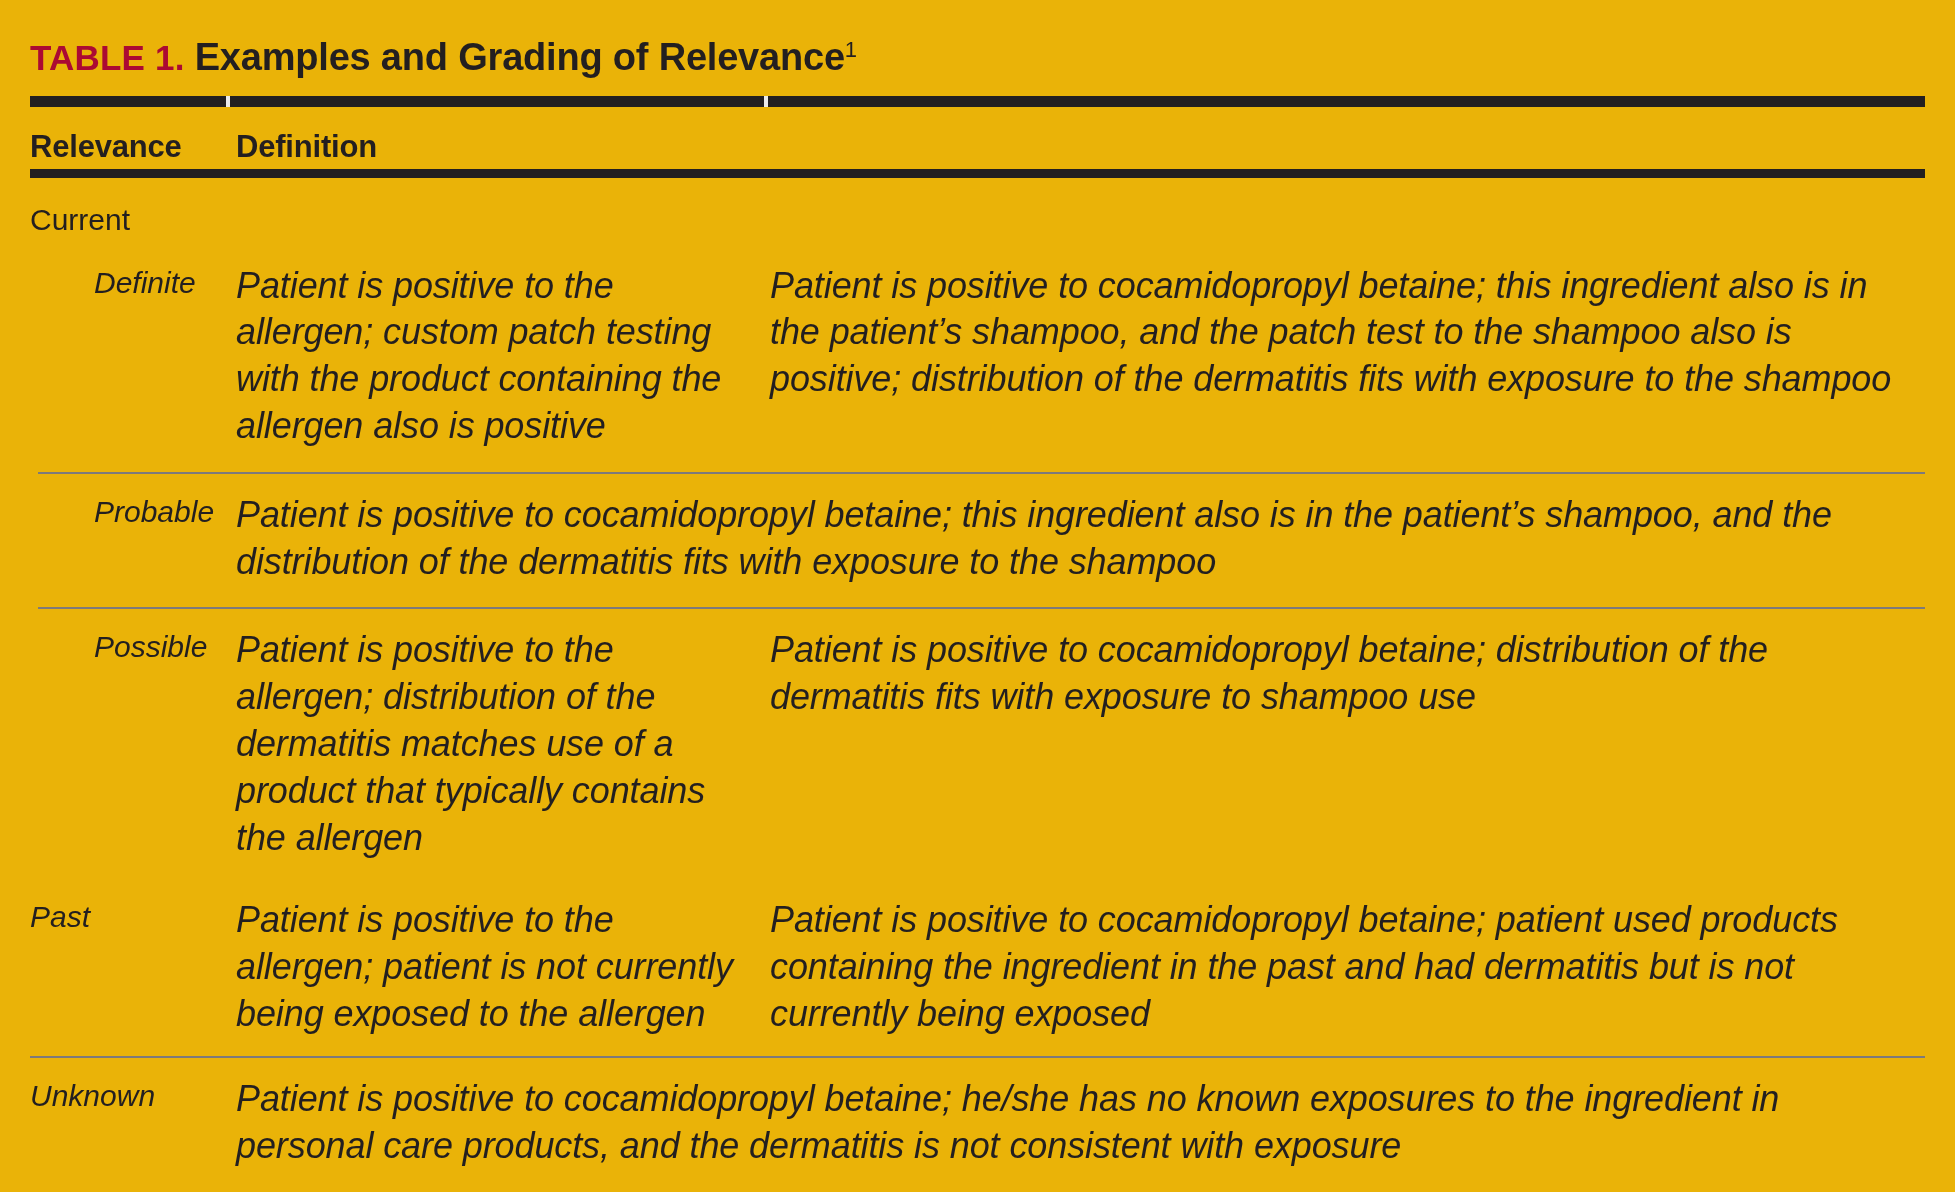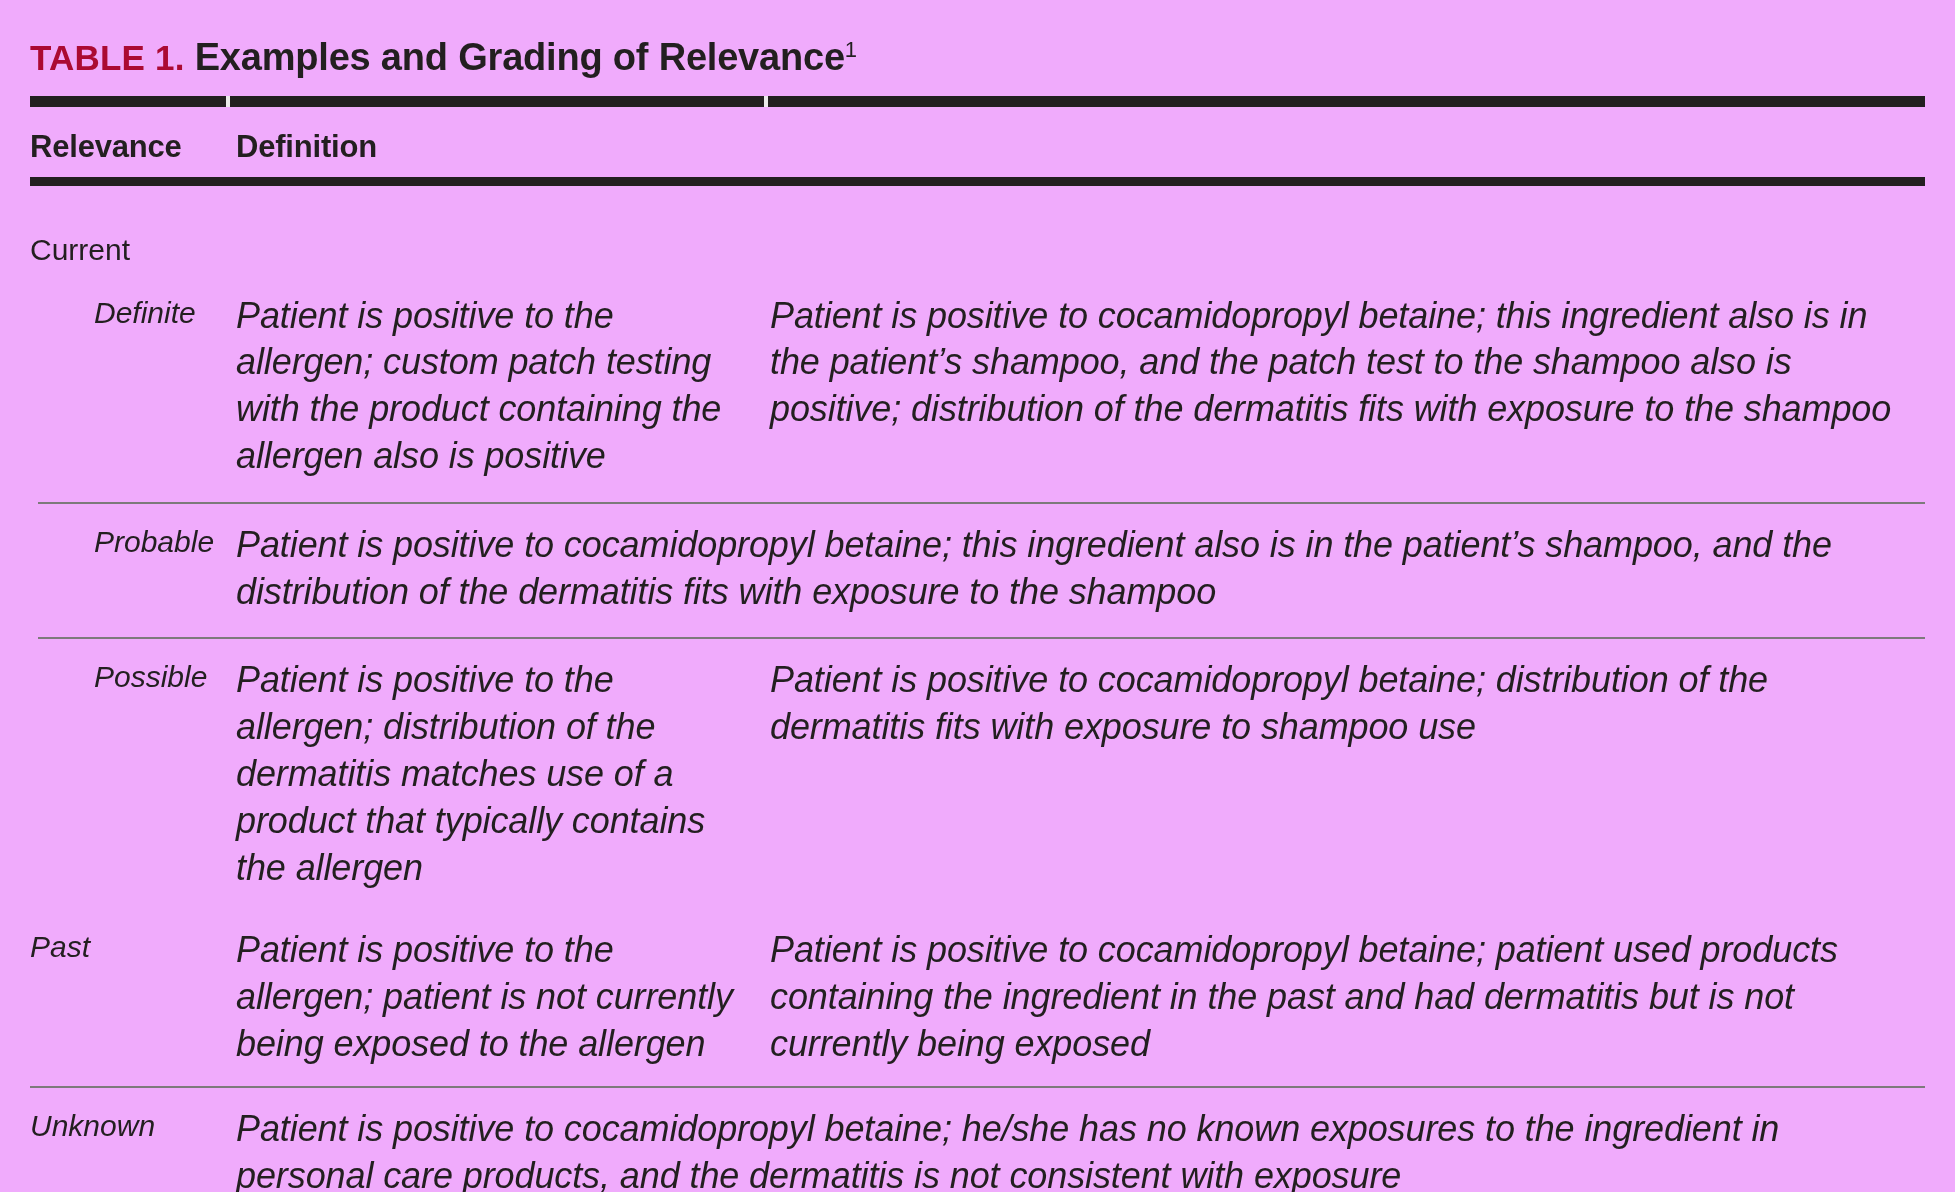--- a/index.html
+++ b/index.html
@@ -12,21 +12,21 @@
     height: 1192px;
     font-family: "Liberation Sans", sans-serif;
     color: #231f20;
     overflow: hidden;
   }
 
   .table-figure {
     position: relative;
     width: 1955px;
     height: 1192px;
-    background: #f0abfc;
+    background: #eab308;
     box-sizing: border-box;
     padding: 0 30px;
   }
 
   
   .table-title {
     padding: 36px 0 16px 0;
     font-size: 37px;
     line-height: 1.15;
     white-space: nowrap;
@@ -88,21 +88,21 @@
   
   .row {
     display: flex;
     align-items: flex-start;
   }
   .c1 { width: 196px; flex: 0 0 196px; box-sizing: border-box; }
   .c2 { width: 534px; flex: 0 0 534px; box-sizing: border-box; }
   .c3 { flex: 1 1 auto; box-sizing: border-box; }
 
   .hdr-row {
-    padding: 22px 0 12px 0;
+    padding: 22px 0 4px 0;
   }
   .hdr-cell {
     font-size: 31px;
     font-weight: bold;
     color: #231f20;
     letter-spacing: -0.2px;
   }
   .hdr-cell.c2 { padding-left: 10px; }
   .hdr-cell.c3 { padding-left: 10px; }
 
@@ -115,21 +115,21 @@
   .body-cell.c2 { padding-left: 10px; padding-right: 18px; }
   .body-cell.c3 { padding-left: 10px; padding-right: 30px; }
 
   .lbl-top {
     font-size: 30px;
     line-height: 1.30;
     color: #231f20;
   }
   .lbl-indent { padding-left: 64px; }
 
-  .group-row { padding: 22px 0 6px 0; margin-top: 22px; }
+  .group-row { padding: 22px 0 6px 0; }
   .data-row  { padding: 18px 0 22px 0; font-style: italic; }
   .data-row.tight { padding: 18px 0 18px 0; }
 </style>
 </head>
 <body>
 
 <div class="table-figure">
 
   <div class="table-title">
     <span class="title-label">TABLE 1.</span>

